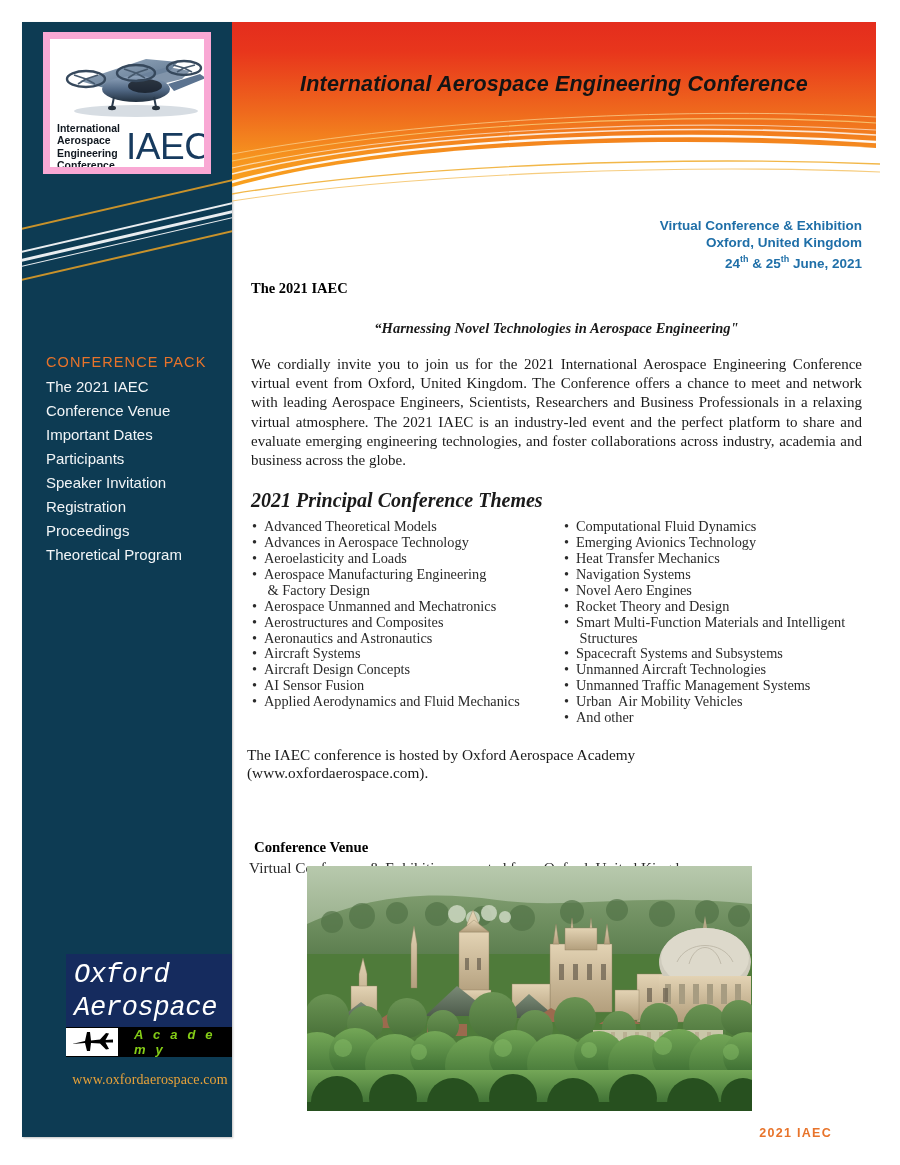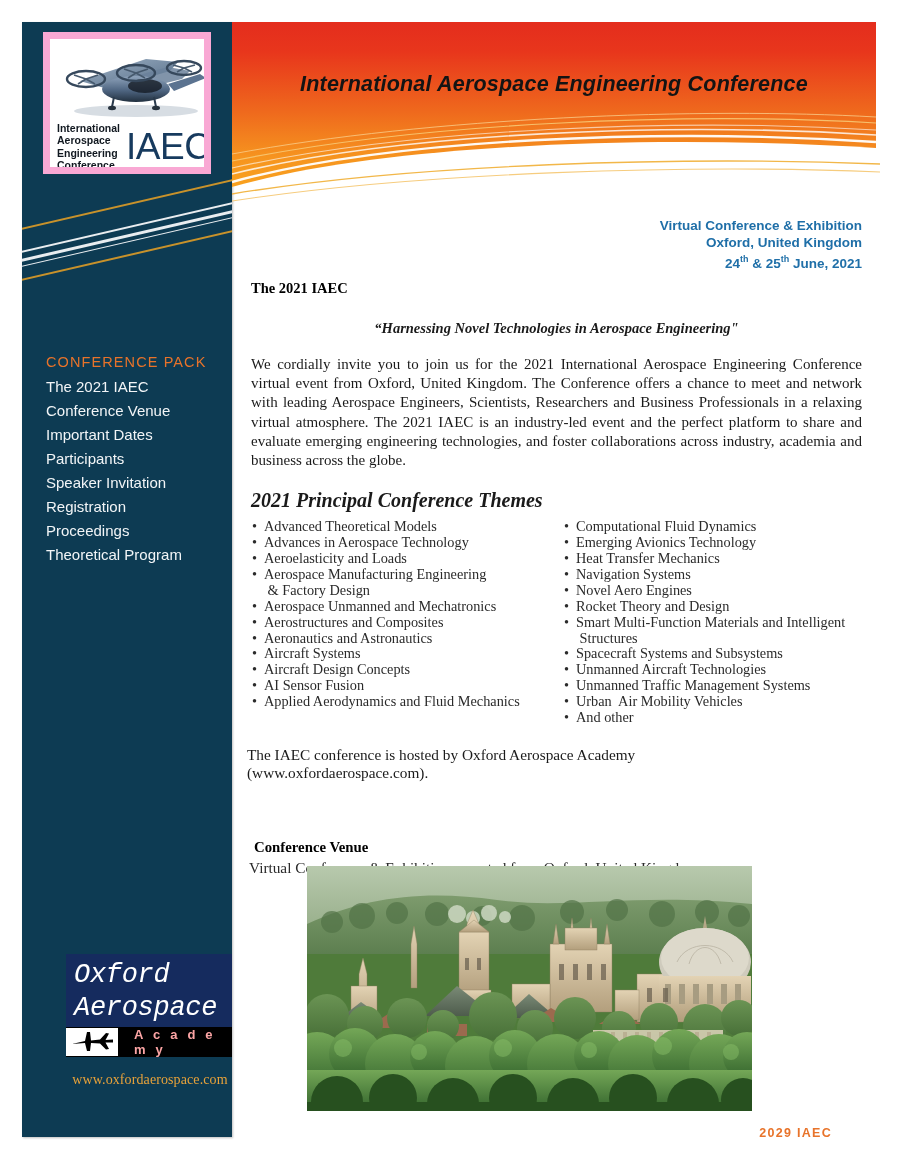--- a/index.html
+++ b/index.html
@@ -174,23 +174,24 @@
   }
   #oaa-jet {
     width: 52px; height: 28px;
     background: #ffffff;
     margin-right: 2px;
     position: relative;
     flex: none;
   }
   #oaa-academy {
     font-family: "Liberation Sans", sans-serif;
+    font-style: italic;
     font-weight: bold;
     font-size: 13px;
-    color: #fca5a5;
+    color: #84cc16;
     letter-spacing: 3.2px;
     padding-left: 14px;
   }
   #oaa-url {
     margin-top: 15px;
     font-family: "Liberation Serif", serif;
     font-size: 14px;
     color: #e8a23a;
     text-align: center;
     letter-spacing: .1px;
@@ -636,15 +637,15 @@
         <circle cx="36" cy="182" r="9"></circle>
           <circle cx="112" cy="186" r="8"></circle>
         <circle cx="196" cy="182" r="9"></circle>
           <circle cx="282" cy="184" r="8"></circle>
         <circle cx="356" cy="180" r="9"></circle>
           <circle cx="424" cy="186" r="8"></circle>
       </g>
     </svg>
   </div>
 
-  <div id="footer">2029 IAEC</div>
+  <div id="footer">2021 IAEC</div>
 
 </div>
 
 </body></html>

